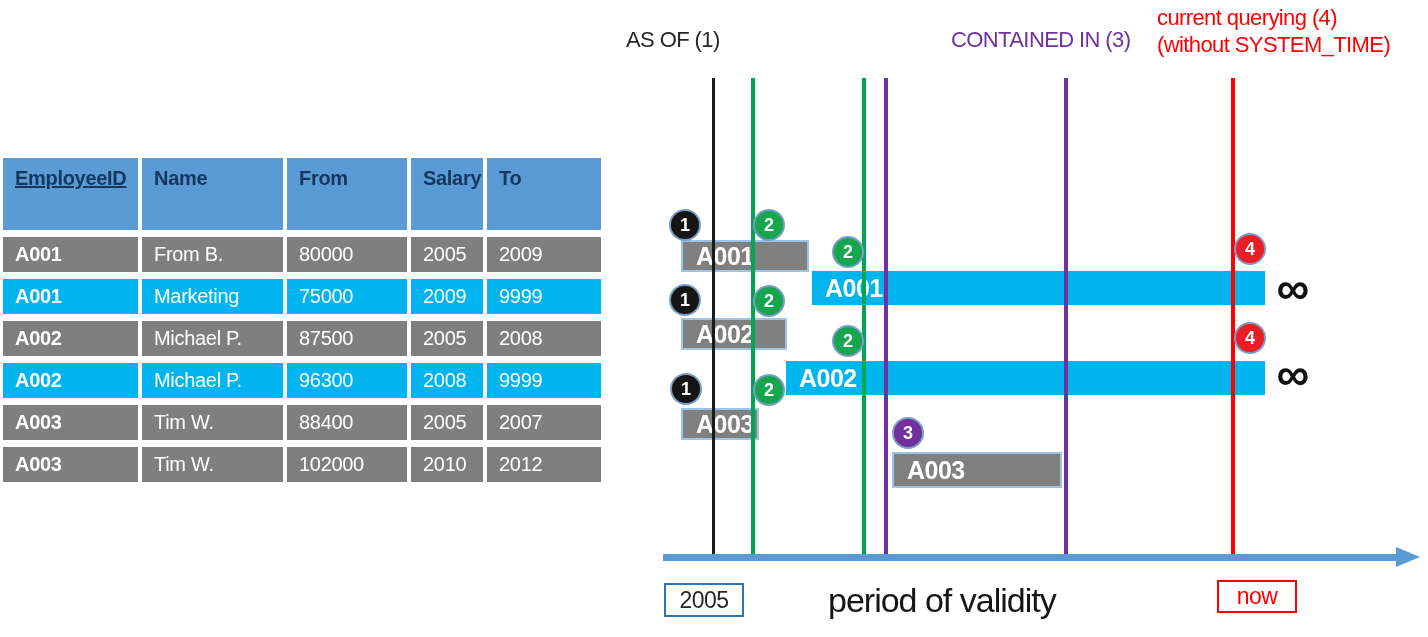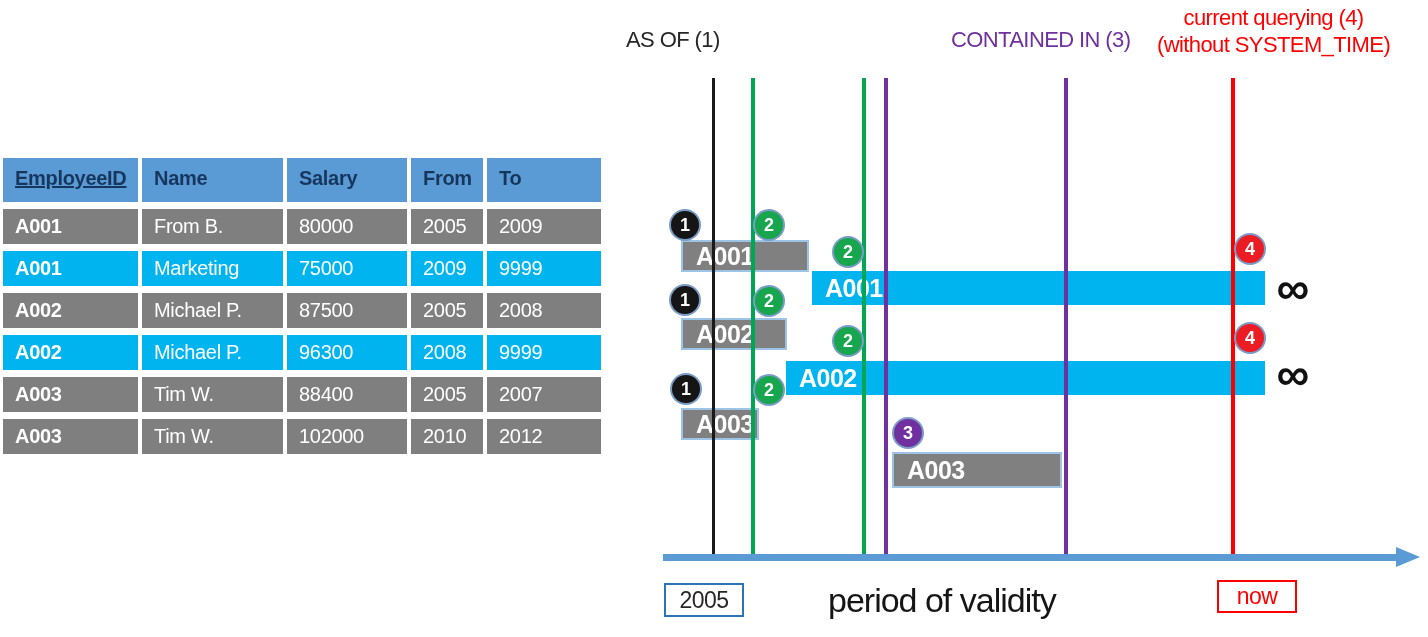--- a/index.html
+++ b/index.html
@@ -2,35 +2,35 @@
 <html><head>
 <meta charset="utf-8">
 <style>
   html,body{margin:0;padding:0;background:#fff;}
   body{width:1428px;height:637px;overflow:hidden;font-family:"Liberation Sans",sans-serif;}
   .stage{position:relative;width:1428px;height:637px;background:#fff;}
 
   
   #empTable{position:absolute;left:3px;top:158px;display:grid;
             grid-template-columns:135px 141px 120px 72px 114px;gap:7px 4px;}
-  .th{background:#5B9BD5;color:#17365D;font-weight:bold;font-size:20px;height:44px;
+  .th{background:#5B9BD5;color:#17365D;font-weight:bold;font-size:20px;height:72px;
       padding:9px 0 0 12px;box-sizing:border-box;letter-spacing:-0.3px;}
   .th.u{text-decoration:underline;}
   .td{height:35px;color:#fff;font-size:20px;display:flex;align-items:center;
       padding-left:12px;box-sizing:border-box;letter-spacing:-0.3px;}
   .td.gy{background:#7F7F7F;}
   .td.hl{background:#00B4EF;}
   .td.b{font-weight:bold;}
 
   
   .lg{position:absolute;font-size:22px;letter-spacing:-0.6px;white-space:nowrap;}
   #lgAsOf{left:626px;top:27px;color:#262626;}
   #lgBetween{left:744px;top:27px;color:#00A651;}
   #lgContained{left:951px;top:27px;color:#7030A0;}
-  #lgCurrent{left:1157px;top:4px;color:#FF0000;line-height:27px;text-align:center;}
+  #lgCurrent{left:1157px;top:4px;color:#FF0000;line-height:27px;}
 
   
   .vline{position:absolute;top:78px;height:478px;z-index:3;}
   .bar{position:absolute;color:#fff;font-weight:bold;font-size:25px;display:flex;
        align-items:center;padding-left:13px;box-sizing:border-box;z-index:2;
        letter-spacing:-0.5px;}
   .bar.gray{background:#808080;border:2px solid #9DC3E6;}
   .bar.cyan{background:#00B4EF;}
   .marker{position:absolute;width:28px;height:28px;border-radius:50%;color:#fff;
           font-weight:bold;font-size:18px;display:flex;align-items:center;
@@ -52,22 +52,22 @@
              font-size:34px;color:#151515;letter-spacing:-1px;white-space:nowrap;}
 </style>
 </head>
 <body>
 
 <div class="stage">
 
   <div id="empTable">
       <div class="th u">EmployeeID</div>
       <div class="th">Name</div>
+      <div class="th">From</div>
       <div class="th">Salary</div>
-      <div class="th">From</div>
       <div class="th">To</div>
       <div class="td gy b">A001</div>
       <div class="td gy">From B.</div>
       <div class="td gy">80000</div>
       <div class="td gy">2005</div>
       <div class="td gy">2009</div>
       <div class="td hl b">A001</div>
       <div class="td hl">Marketing</div>
       <div class="td hl">75000</div>
       <div class="td hl">2009</div>

